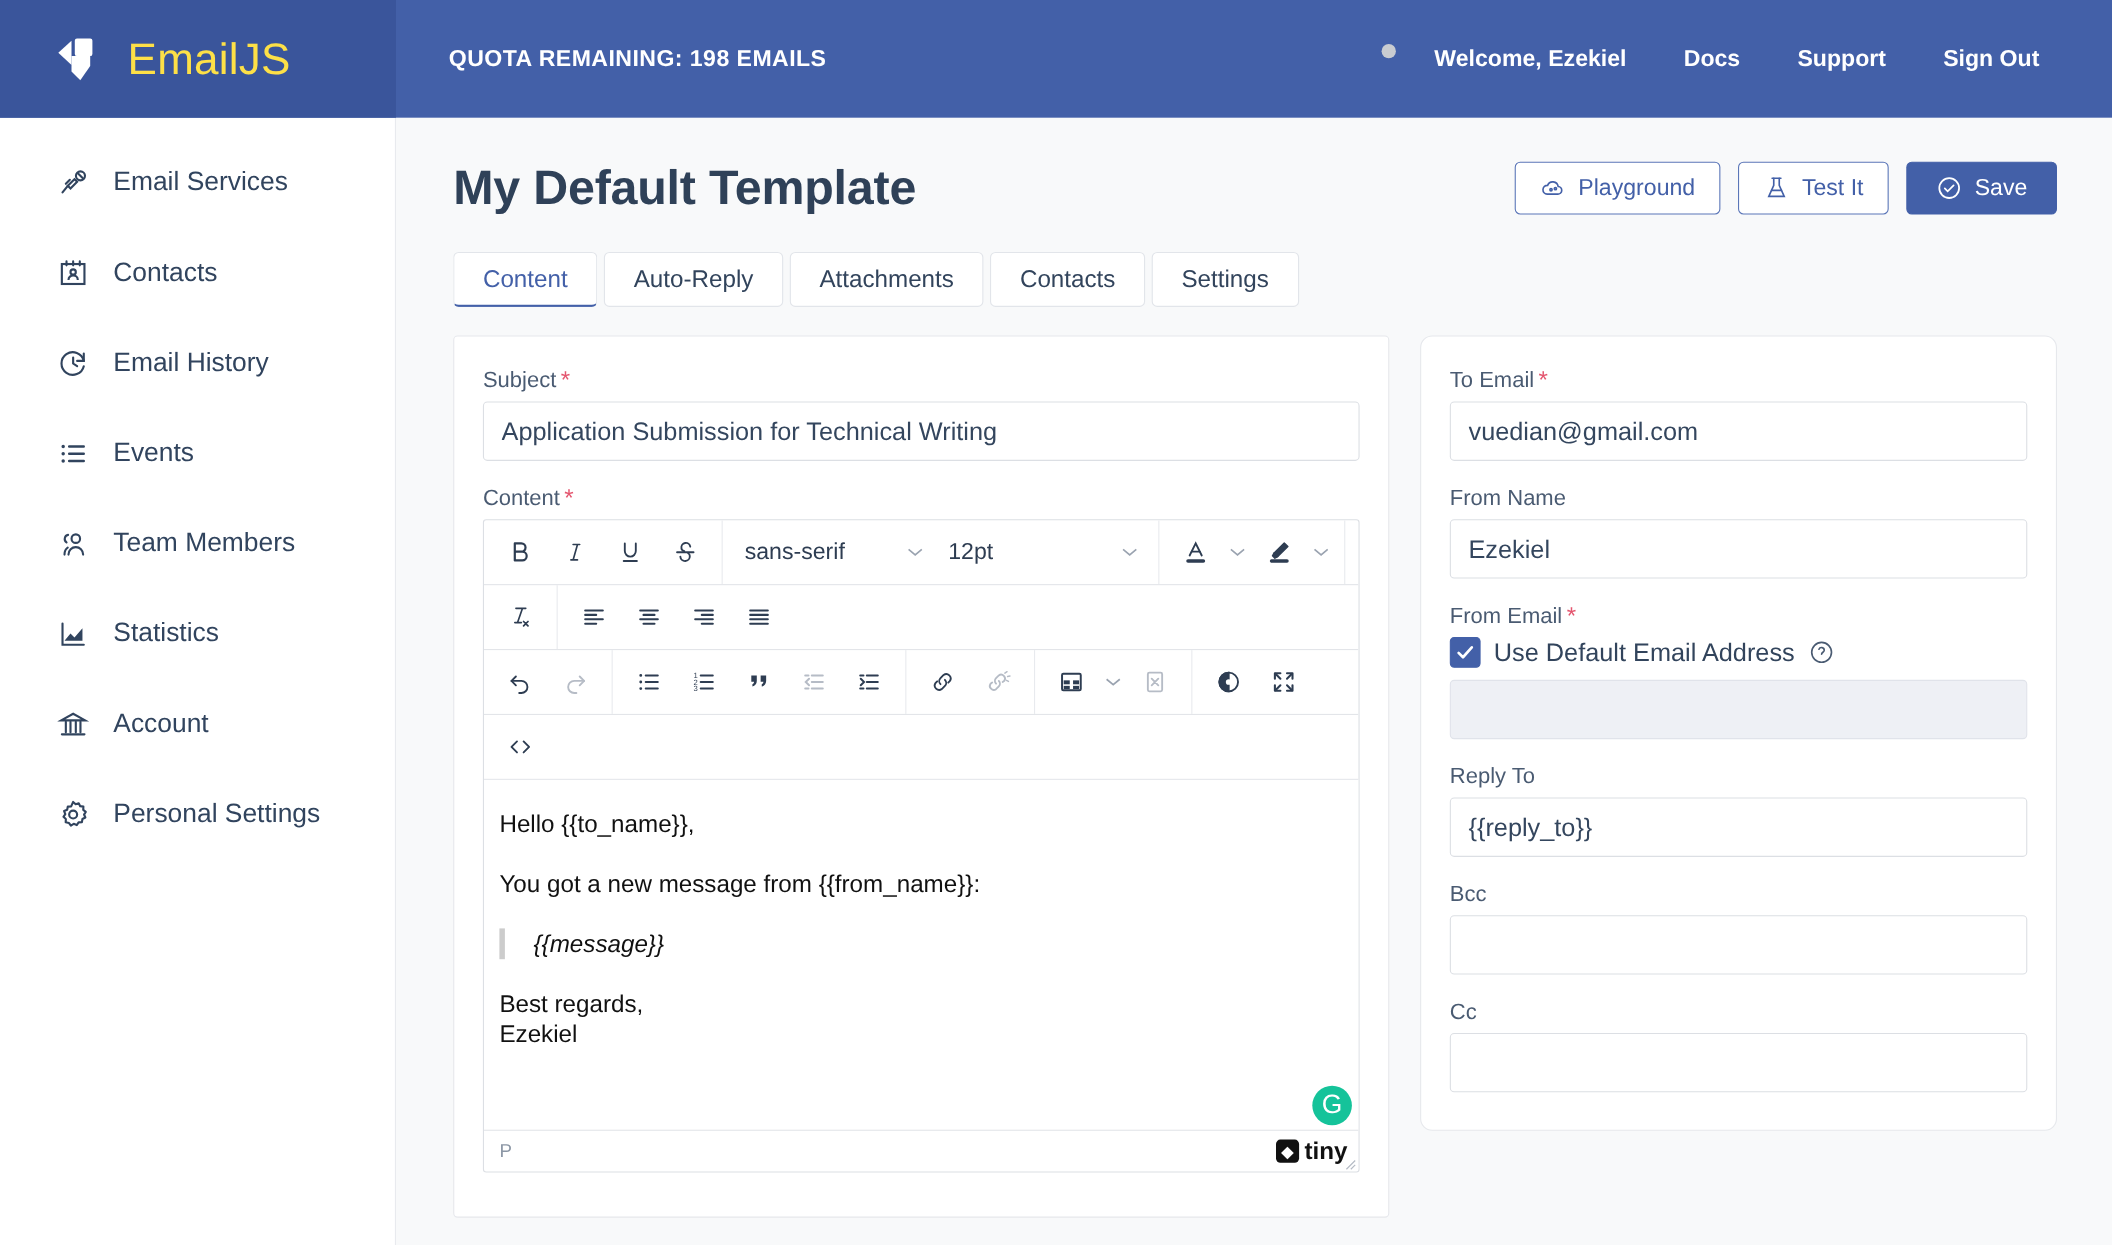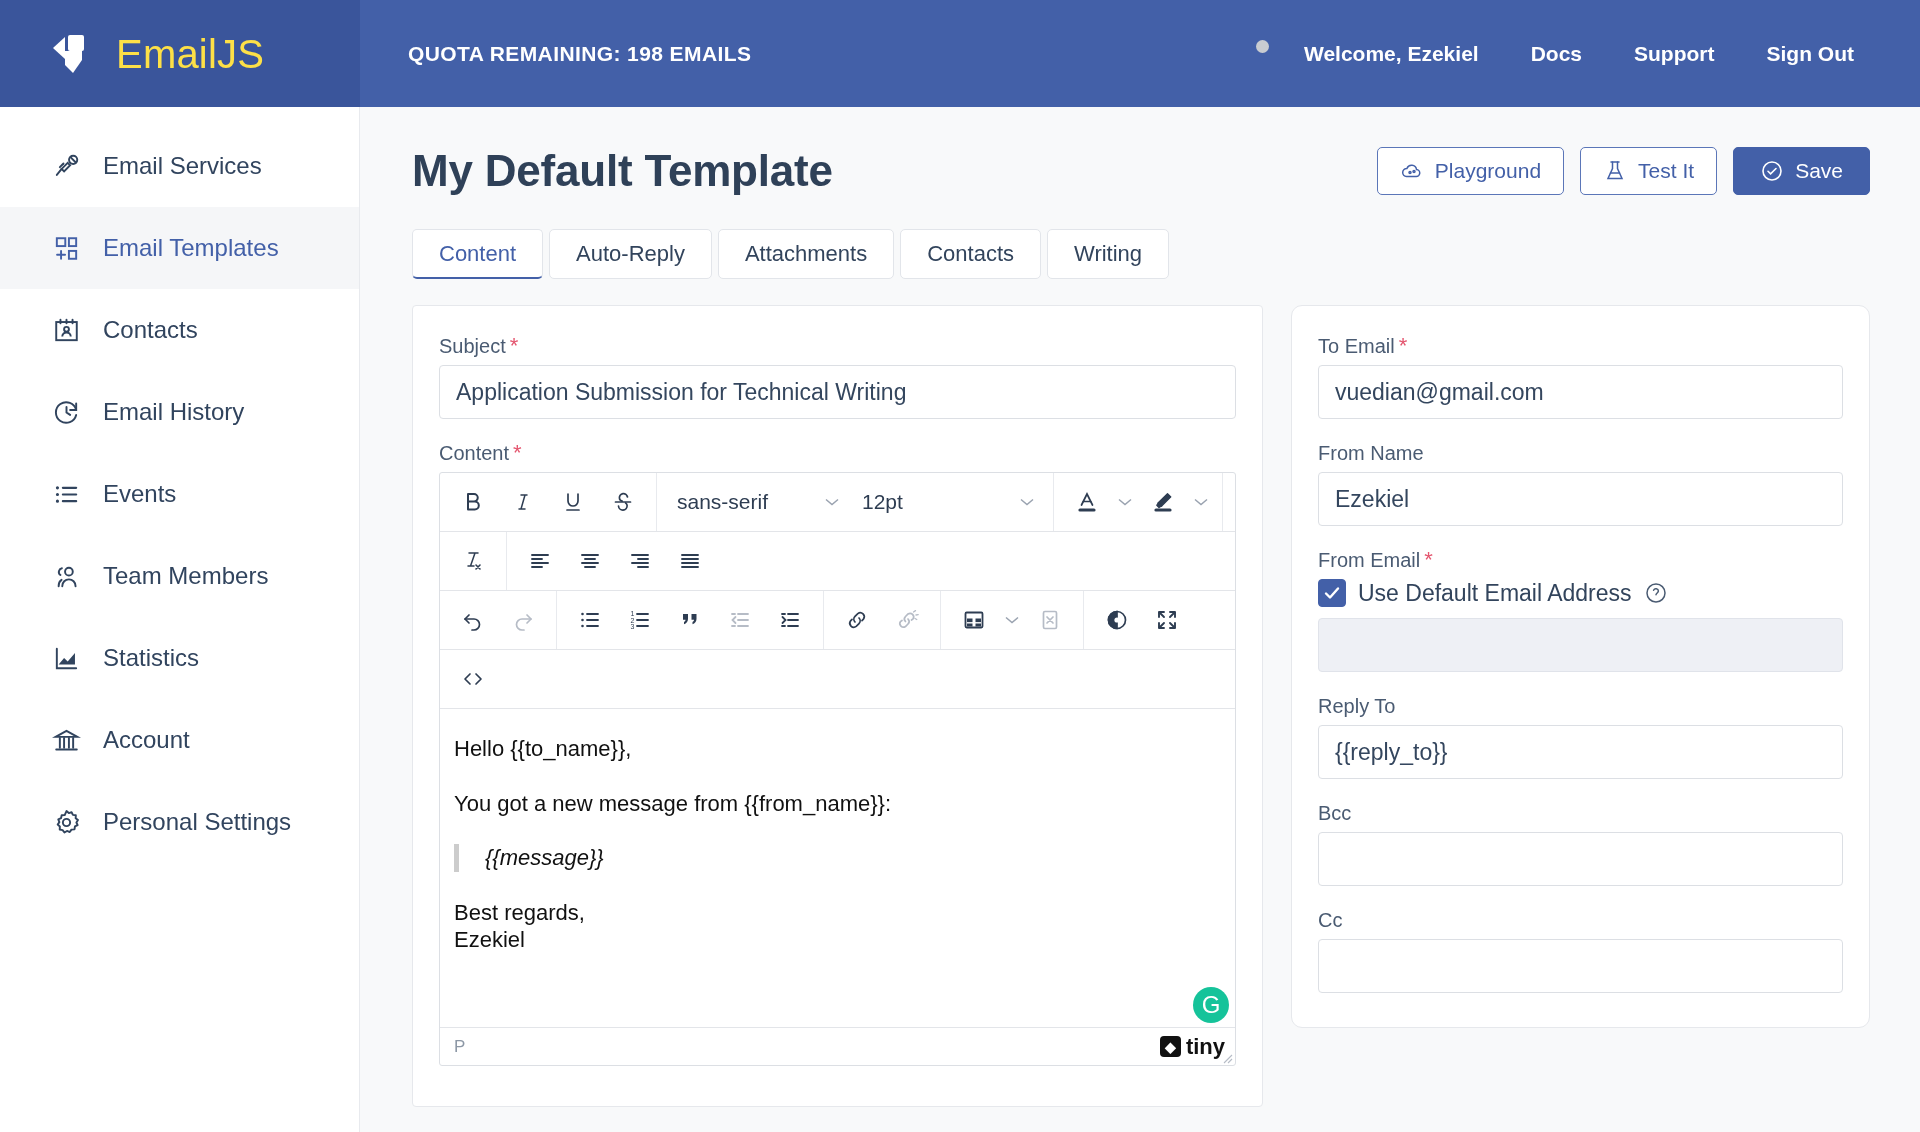--- a/index.html
+++ b/index.html
@@ -287,31 +287,20 @@
             <path d="M15.5 4.5 L19.5 8.5"></path>
               <circle cx="17.5" cy="6.5" r="3.4"></circle>
             <path d="M13 9 L15 11 L10 16 L8 14 Z"></path>
               <path d="M8 14 L4 19"></path>
               <path d="M6.5 12.5 L9.5 9.5"></path>
           </svg>
         </span>
         <span class="side-label">Email Services</span>
       </div>
 
-      <div class="side-item active">
-        <span class="ico">
-          <svg class="ico" viewBox="0 0 24 24" fill="none" stroke="#4360a8" stroke-width="1.6">
-            <rect x="4" y="3.5" width="7" height="6.5"></rect>
-              <rect x="14" y="3.5" width="6" height="6.5"></rect>
-            <rect x="14" y="14" width="6" height="6.5"></rect>
-            <path d="M7.5 14 v6.5 M4.2 17.2 h6.6" stroke-linecap="round"></path>
-          </svg>
-        </span>
-        <span class="side-label">Email Templates</span>
-      </div>
 
       <div class="side-item">
         <span class="ico">
           <svg class="ico" viewBox="0 0 24 24" fill="none" stroke="#31445e" stroke-width="1.6">
             <rect x="3.5" y="5" width="17" height="15"></rect>
             <path d="M7 3 v3 M12 3 v3 M17 3 v3" stroke-linecap="round"></path>
             <circle cx="12" cy="11" r="2"></circle>
               <path d="M8.5 17 c0-2.2 1.7-3.4 3.5-3.4 s3.5 1.2 3.5 3.4"></path>
           </svg>
         </span>
@@ -427,21 +416,21 @@
         <div class="tab">
             <span>Auto-Reply</span>
           </div>
         <div class="tab">
             <span>Attachments</span>
           </div>
         <div class="tab">
             <span>Contacts</span>
           </div>
         <div class="tab">
-            <span>Writing</span>
+            <span>Settings</span>
           </div>
       </div>
 
       <div class="panels">
 
         <div class="card card-left">
 
           <div class="fld">
             <div class="lbl">
               <span>Subject</span>

